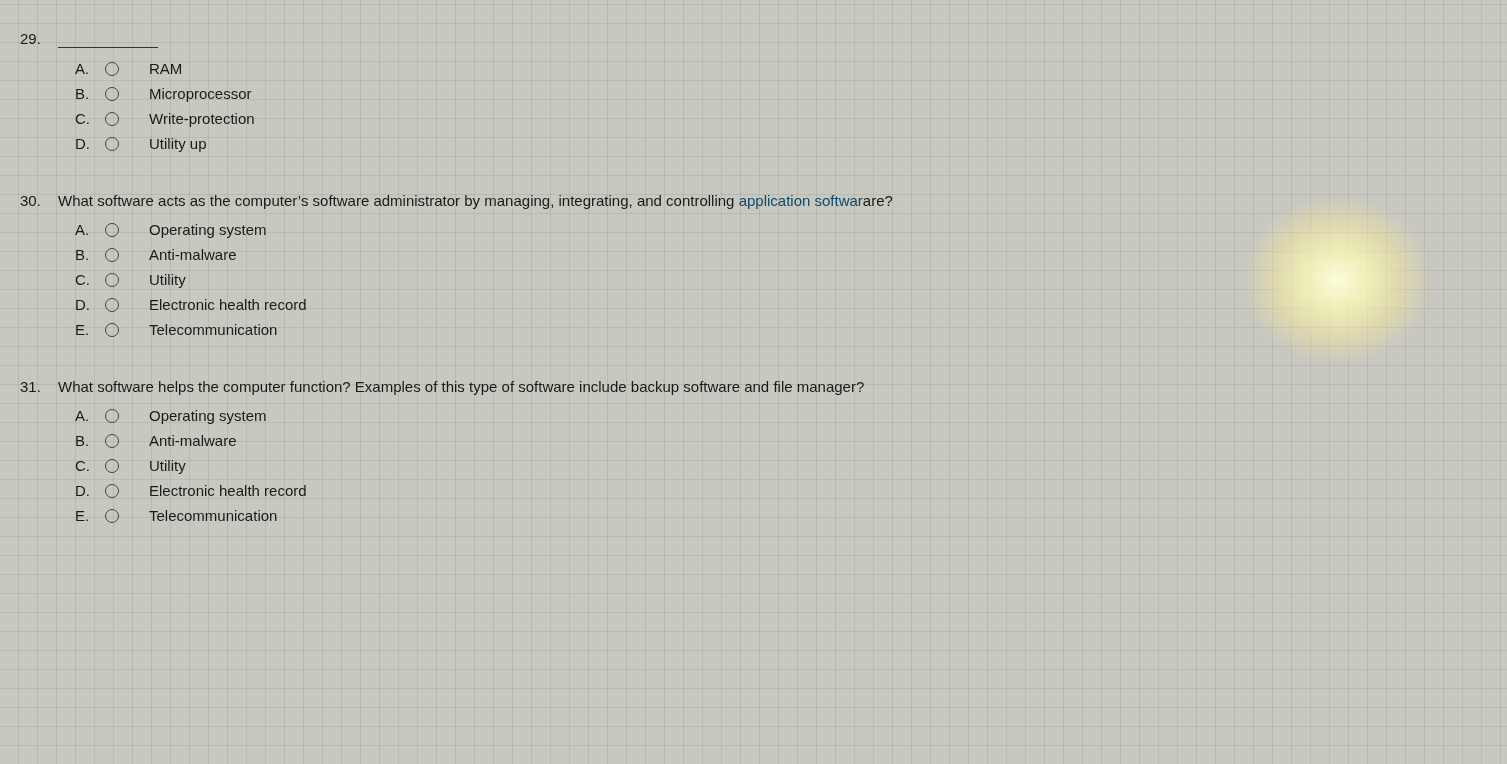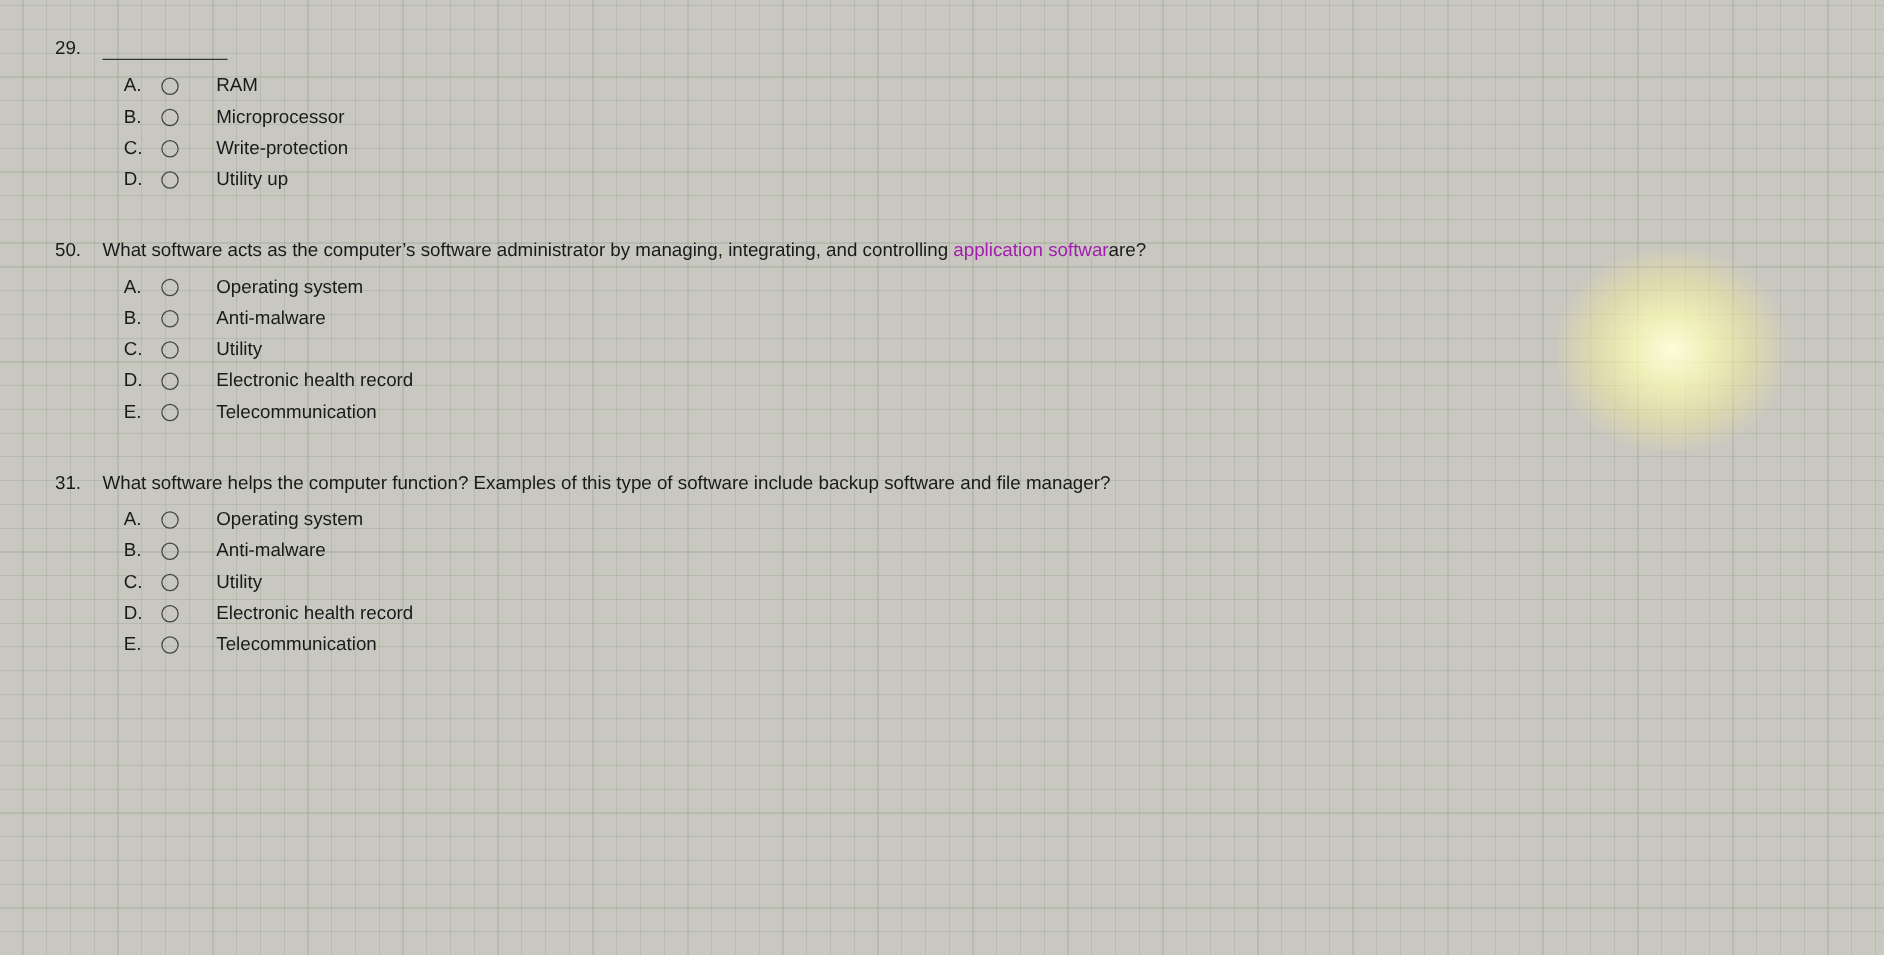--- a/index.html
+++ b/index.html
@@ -40,21 +40,21 @@
       top: 200px;
       right: 80px;
       width: 180px;
       height: 160px;
       background: radial-gradient(ellipse at center, rgba(255,255,220,0.95) 0%, rgba(255,255,180,0.7) 25%, rgba(255,240,150,0.4) 50%, transparent 75%);
       pointer-events: none;
       z-index: 10;
     }
 
     .content {
-      padding: 30px 44px;
+      padding: 30px 20px;
       position: relative;
       z-index: 1;
     }
 
     .question-block {
       margin-bottom: 40px;
     }
 
     .question-line {
       display: flex;
@@ -110,21 +110,21 @@
       flex-shrink: 0;
       background: transparent;
     }
 
     .option-label {
       cursor: default;
       margin-left: 20px;
     }
 
     .highlight-text {
-      color: #a21caf;
+      color: #0c4a6e;
     }
   </style>
 </head>
 <body>
 
 <div class="light-bloom"></div>
 
 <div class="content">
 
   <div class="question-block">
@@ -153,21 +153,21 @@
       <div class="option-item">
         <span class="option-letter">D.</span>
         <span class="radio-circle"></span>
         <span class="option-label">Utility up</span>
       </div>
     </div>
   </div>
 
   <div class="question-block">
     <div class="question-line">
-      <span class="question-number">50.</span>
+      <span class="question-number">30.</span>
       <span class="question-text">
         <span>What software acts as the computer’s software administrator by managing, integrating, and controlling </span><span class="highlight-text">application softwar</span><span>are?</span>
       </span>
     </div>
     <div class="options-list">
       <div class="option-item">
         <span class="option-letter">A.</span>
         <span class="radio-circle"></span>
         <span class="option-label">Operating system</span>
       </div>

